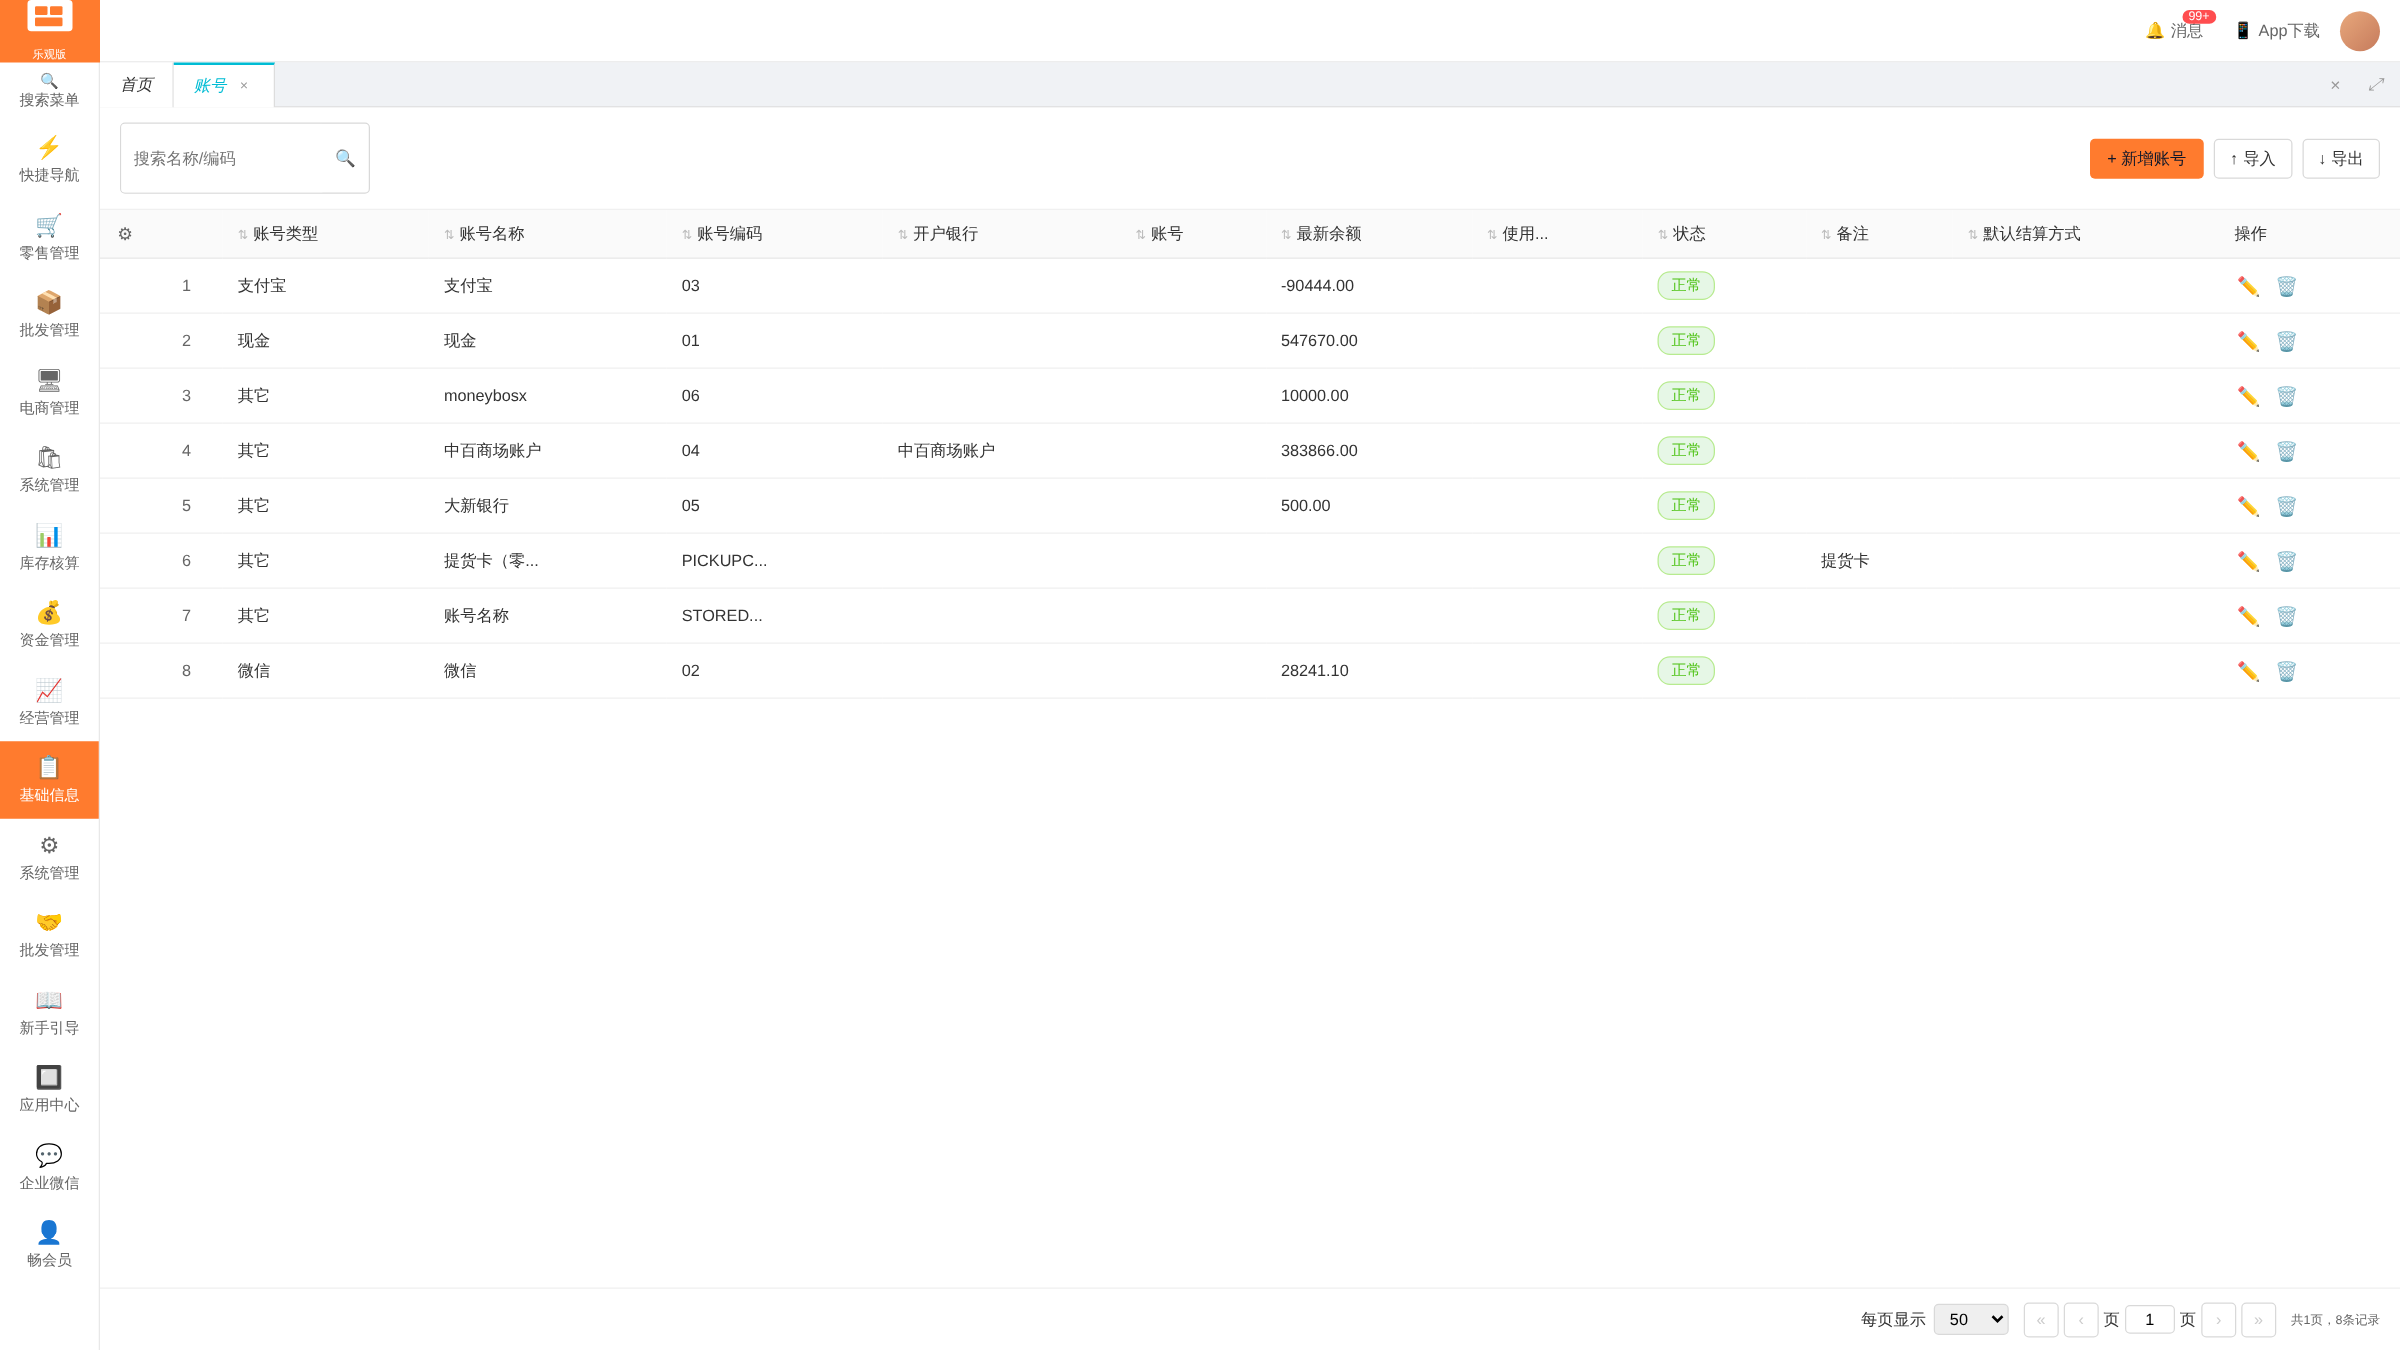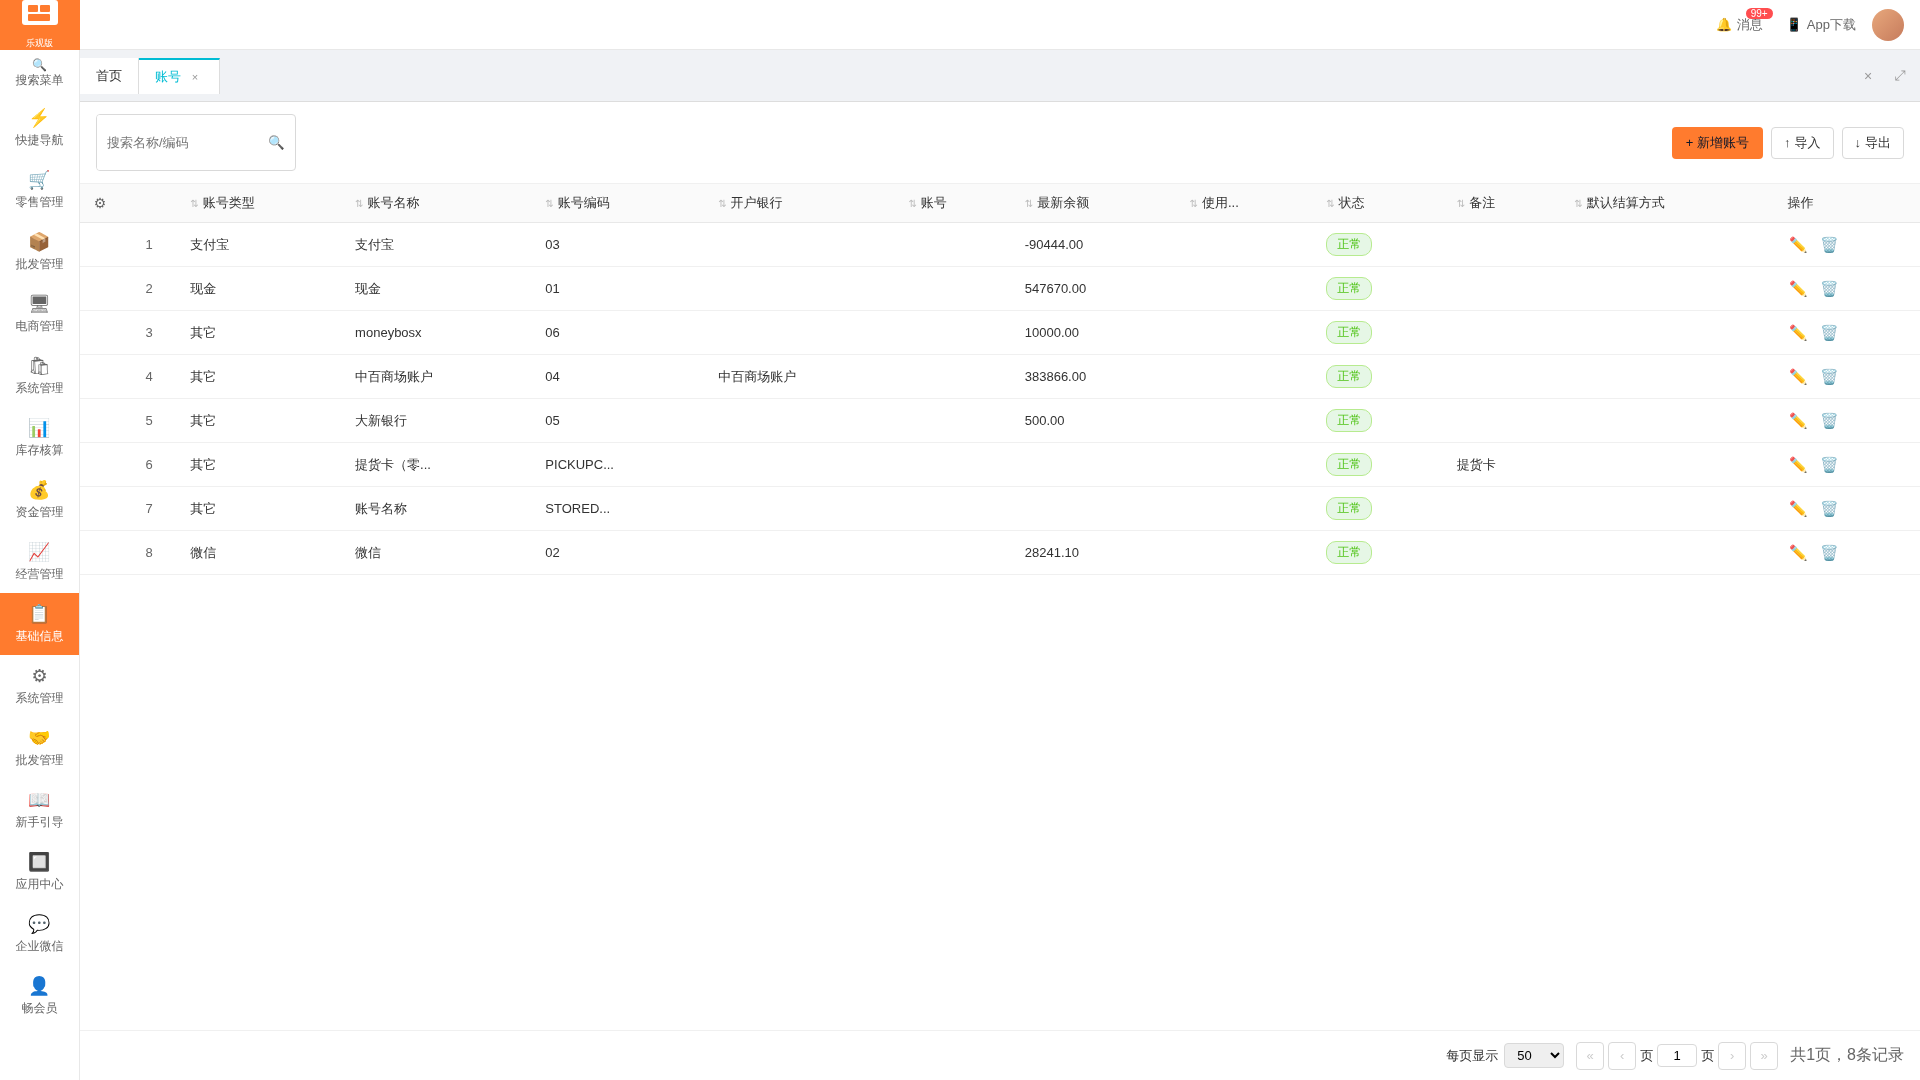--- a/index.html
+++ b/index.html
@@ -73,27 +73,28 @@
       flex-shrink: 0;
     }
     .topbar-actions { display: flex; align-items: center; gap: 16px; }
     .topbar-msg { display: flex; align-items: center; gap: 4px; color: #666; font-size: 13px; cursor: pointer; position: relative; }
     .badge { background: #ff4d4f; color: white; border-radius: 10px; padding: 0 5px; font-size: 10px; min-width: 18px; text-align: right; position: absolute; top: -8px; right: -10px; }
     .topbar-download { display: flex; align-items: center; gap: 4px; color: #666; font-size: 13px; cursor: pointer; }
     .topbar-avatar { width: 32px; height: 32px; border-radius: 50%; background: #ccc; overflow: hidden; }
 
     
     .tabbar {
-      height: 52px;
+      height: 36px;
       background: #f0f2f5;
       display: flex;
       align-items: center;
       padding: 0;
       flex-shrink: 0;
       border-bottom: 1px solid #ddd;
+      font-style: italic;
     }
     .tab {
       height: 36px;
       padding: 0 16px;
       display: flex;
       align-items: center;
       cursor: pointer;
       font-size: 13px;
       gap: 6px;
       border-right: 1px solid #ddd;
@@ -253,21 +254,21 @@
     .page-input-wrap { display: flex; align-items: center; gap: 4px; font-size: 13px; color: #333; }
     .page-input {
       width: 40px;
       border: 1px solid #d9d9d9;
       border-radius: 4px;
       padding: 3px 6px;
       text-align: center;
       font-size: 13px;
       outline: none;
     }
-    .page-total { font-size: 16px; color: #666; }
+    .page-total { font-size: 10px; color: #666; }
 
     
     .settings-icon { color: #666; font-size: 14px; cursor: pointer; }
   </style>
 </head>
 <body>
 
 <div class="sidebar">
   <div class="sidebar-logo">
     <div class="sidebar-logo-icon">

